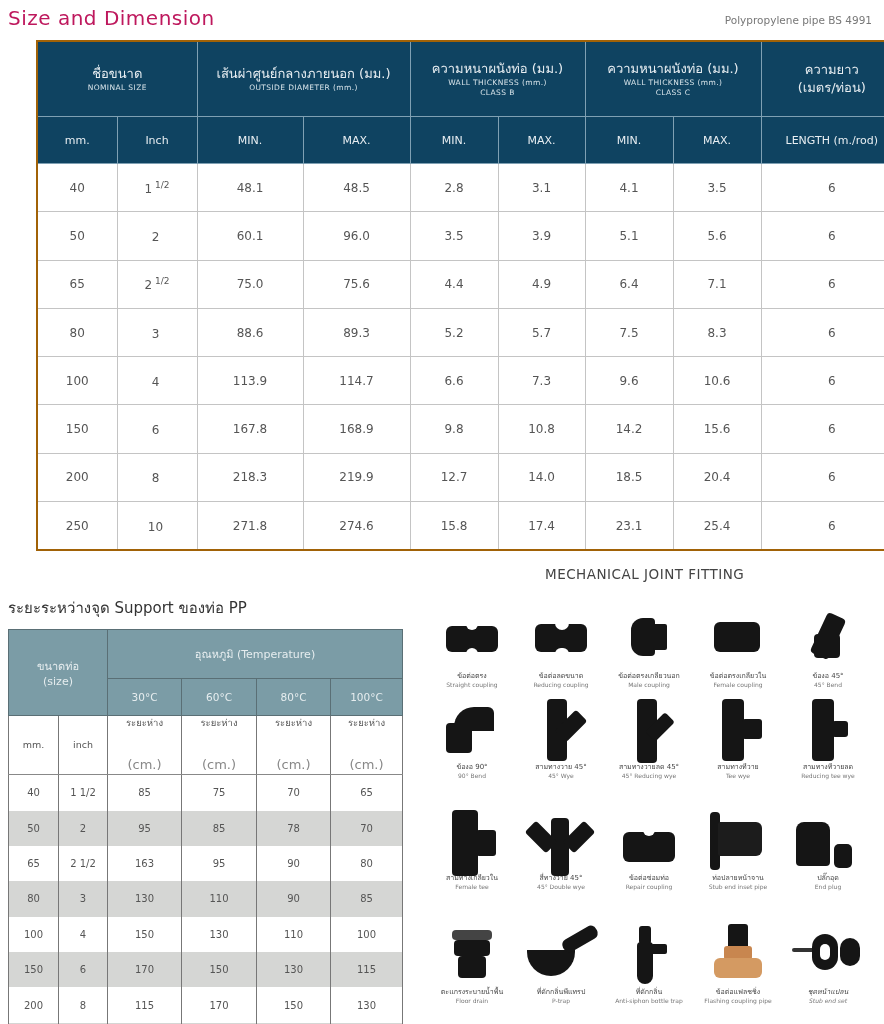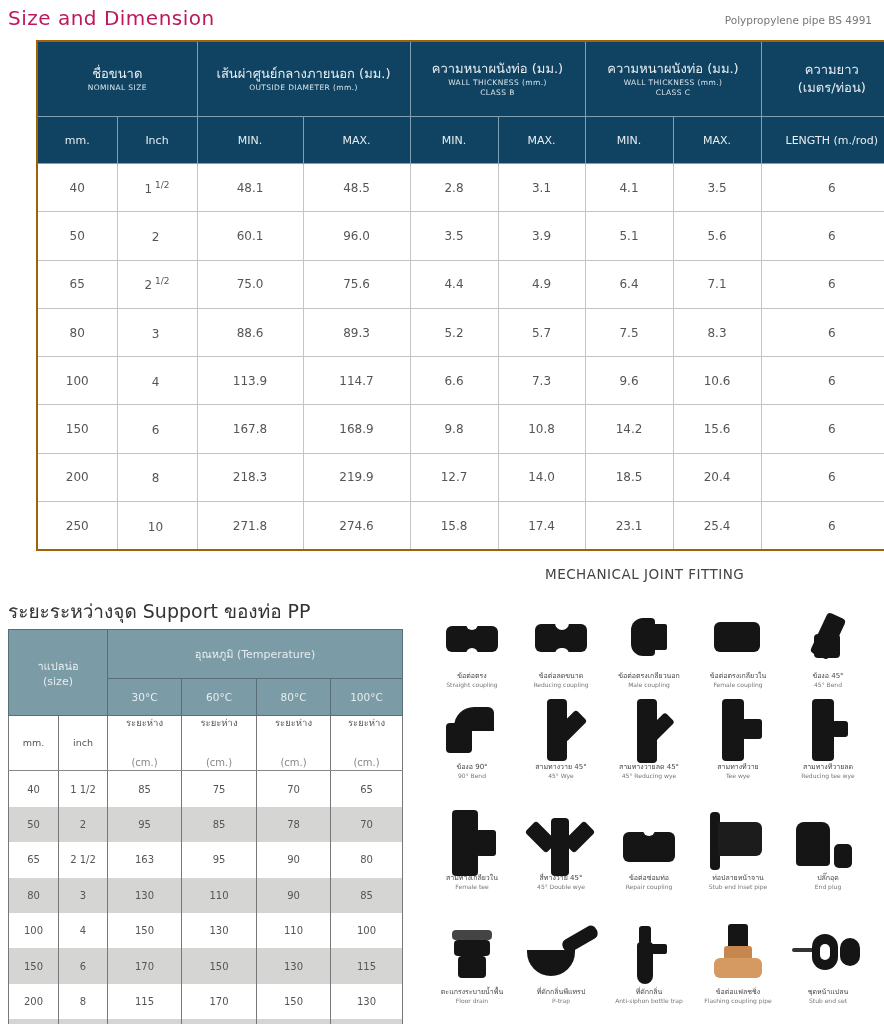--- a/index.html
+++ b/index.html
@@ -14,28 +14,28 @@
   #dim-table { left:8px; top:40px; width:866px; }
   #dim-table th { background:#0f4361; color:#e8eef2; font-weight:normal; border:1px solid #7fa0b3; text-align:center; }
   #dim-table thead tr.h1 th { height:72px; font-size:13px; line-height:1.35; }
   #dim-table thead tr.h1 th .sub { display:block; font-size:7.5px; letter-spacing:0.4px; color:#d8e4ea; }
   #dim-table thead tr.h2 th { height:44px; font-size:11px; }
   #dim-table td { border:1px solid #c4c4c4; text-align:center; height:45.3px; font-size:12px; color:#555; }
   #dim-table { border:2px solid #a16207;margin-left:28px; }
   .frac { font-size:9px; vertical-align:super; margin-left:3px; }
 
   
-  #title2 { left:8px; top:596px; font-size:19px; color:#333; }
+  #title2 { left:8px; top:596px; font-size:15px; color:#333; }
   #sup-table { left:8px; top:629px; width:394px; border:1.5px solid #999; }
   #sup-table th { background:#7b9ca6; color:#e6edef; font-weight:normal; border:1px solid #5a6f75; text-align:center; font-size:11px; }
   #sup-table tr.s1 th { height:46px; }
   #sup-table tr.s2 th { height:34px; font-size:10.5px; }
   #sup-table td { border-left:1.5px solid #777; border-right:1.5px solid #777; text-align:center; font-size:10px; color:#555; height:33.4px; }
   #sup-table tr.unitrow td { height:40px; border-bottom:1px solid #888; font-size:9.5px; line-height:1.25; }
-  #sup-table tr.unitrow td .u { display:block; font-size:10px; color:#888;margin-top:28px; }
+  #sup-table tr.unitrow td .u { display:block; font-size:13px; color:#888;margin-top:28px; }
   #sup-table tbody tr.row:nth-child(odd) td { background:#d5d6d4; }
   #sup-table tbody tr.row:nth-child(even) td { background:#ffffff; }
 
   
   #title3 { left:545px; top:566px; font-size:13.5px; color:#444; letter-spacing:0.5px; }
   .fit { position:absolute; width:88px; text-align:center; }
   .fit .img { height:62px; position:relative; margin:0 auto; width:80px; }
   .fit .th { font-size:7px; color:#444; margin-top:2px; white-space:nowrap; }
   .fit .en { font-size:6px; color:#777; white-space:nowrap; }
   .blk { background:#151515; position:absolute; }
@@ -176,21 +176,21 @@
   <colgroup>
     <col style="width:50px">
       <col style="width:49px">
     <col style="width:74px">
       <col style="width:75px">
       <col style="width:74px">
       <col style="width:72px">
   </colgroup>
   <thead>
     <tr class="s1">
-      <th colspan="2" rowspan="2"><span>าแปลน่อ</span><br><span>(size)</span></th>
+      <th colspan="2" rowspan="2"><span>ขนาดท่อ</span><br><span>(size)</span></th>
       <th colspan="4">อุณหภูมิ (Temperature)</th>
     </tr>
     <tr class="s2">
       <th>30°C</th>
       <th>60°C</th>
       <th>80°C</th>
       <th>100°C</th>
     </tr>
   </thead>
   <tbody id="sup-body">
@@ -421,21 +421,21 @@
     </div>
     <div class="fit" style="left: 694px; top: 922px;">
       <div class="img">
         <div class="blk" style="left:30px;top:2px;width:20px;height:26px;border-radius:3px"></div>
         <div style="position:absolute;left:26px;top:24px;width:28px;height:14px;background:#c8864f;border-radius:3px"></div>
         <div style="position:absolute;left:16px;top:36px;width:48px;height:20px;background:#d49a62;border-radius:6px"></div>
       </div>
       <div class="th">ข้อต่อแฟลชชิ่ง</div>
       <div class="en">Flashing coupling pipe</div>
     </div>
-    <div class="fit" style="left: 784px; top: 922px;">
+    <div class="fit" style="left: 784px; top: 922px; font-style: italic;">
       <div class="img">
         <div class="blk" style="left:4px;top:26px;width:28px;height:4px;border-radius:2px;background:#333"></div>
         <div class="blk" style="left:24px;top:12px;width:26px;height:36px;border-radius:13px"></div>
         <div style="position:absolute;left:32px;top:22px;width:10px;height:16px;background:#fff;border-radius:5px"></div>
         <div class="blk" style="left:52px;top:16px;width:20px;height:28px;border-radius:10px"></div>
       </div>
       <div class="th">ชุดหน้าแปลน</div>
       <div class="en">Stub end set</div>
     </div>
   </div>

